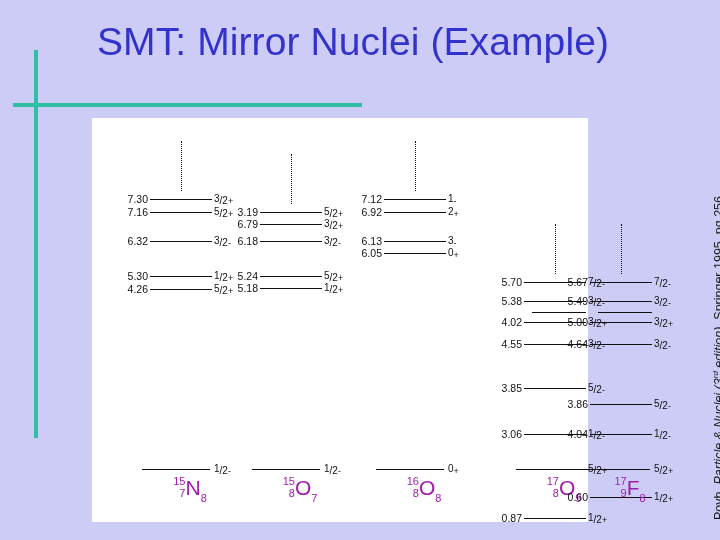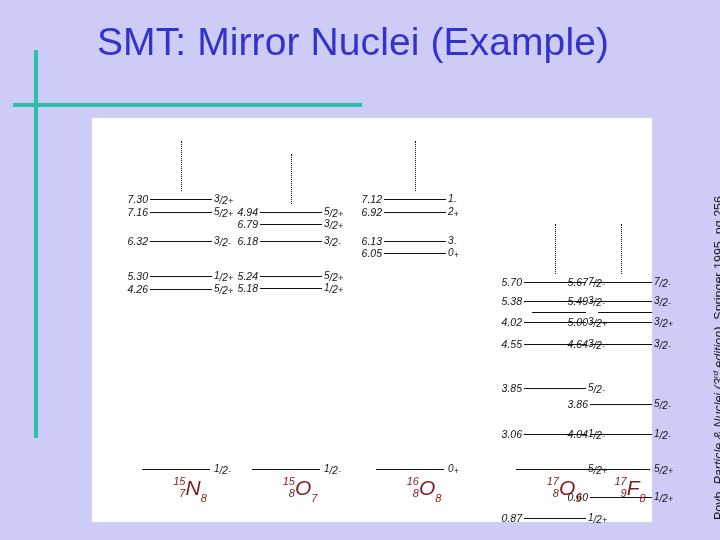--- a/index.html
+++ b/index.html
@@ -65,24 +65,23 @@
     line-height: 1;
   }
   #citation-text .ital { font-style: italic; }
   #citation-text sup { font-size: 8px; vertical-align: super; font-style: italic; }
 
   
   #figure-panel {
     position: absolute;
     left: 92px;
     top: 118px;
-    width: 560px;
+    width: 496px;
     height: 404px;
     background: #ffffff;
-    font-style: italic;
   }
 
   
   .nuclide-column {
     position: absolute;
     top: 0;
     width: 120px;
     height: 404px;
   }
   .level-row {
@@ -129,21 +128,21 @@
     border-left: 1.7px dotted #111;
   }
 
   .nuclide-label {
     position: absolute;
     top: 358px;
     left: 18px;
     width: 100px;
     text-align: center;
     font-size: 19px;
-    color: #7f1d1d;
+    color: #a21caf;
     font-family: "Liberation Sans", sans-serif;
     white-space: nowrap;
   }
   .nuclide-label .pre {
     display: inline-block;
     vertical-align: middle;
     font-size: 11px;
     line-height: 1.05;
     text-align: right;
     margin-right: 0px;
@@ -198,21 +197,21 @@
       <div class="level-row" style="top: 345px;">
         <div class="level-line" style="left: 20px; width: 68px;"></div>
         <div class="level-spin"><span class="num">1</span><span class="den">/2</span><span class="par">-</span></div>
       </div>
       <div class="nuclide-label"><span class="pre"><span class="a">15</span><span class="z">7</span></span><span class="sym">N</span><span class="n">8</span></div>
     </div>
     <div class="nuclide-column" style="left: 140px;">
       <div class="dotted-riser" style="left: 59px; top: 36px; height: 50px;"></div>
       <div class="level-row" style="top: 88px;">
         <div class="level-line"></div>
-        <div class="level-energy">4.94</div>
+        <div class="level-energy">3.19</div>
         <div class="level-spin"><span class="num">5</span><span class="den">/2</span><span class="par">+</span></div>
       </div>
       <div class="level-row" style="top: 100px;">
         <div class="level-line"></div>
         <div class="level-energy">6.79</div>
         <div class="level-spin"><span class="num">3</span><span class="den">/2</span><span class="par">+</span></div>
       </div>
       <div class="level-row" style="top: 117px;">
         <div class="level-line"></div>
         <div class="level-energy">6.18</div>

